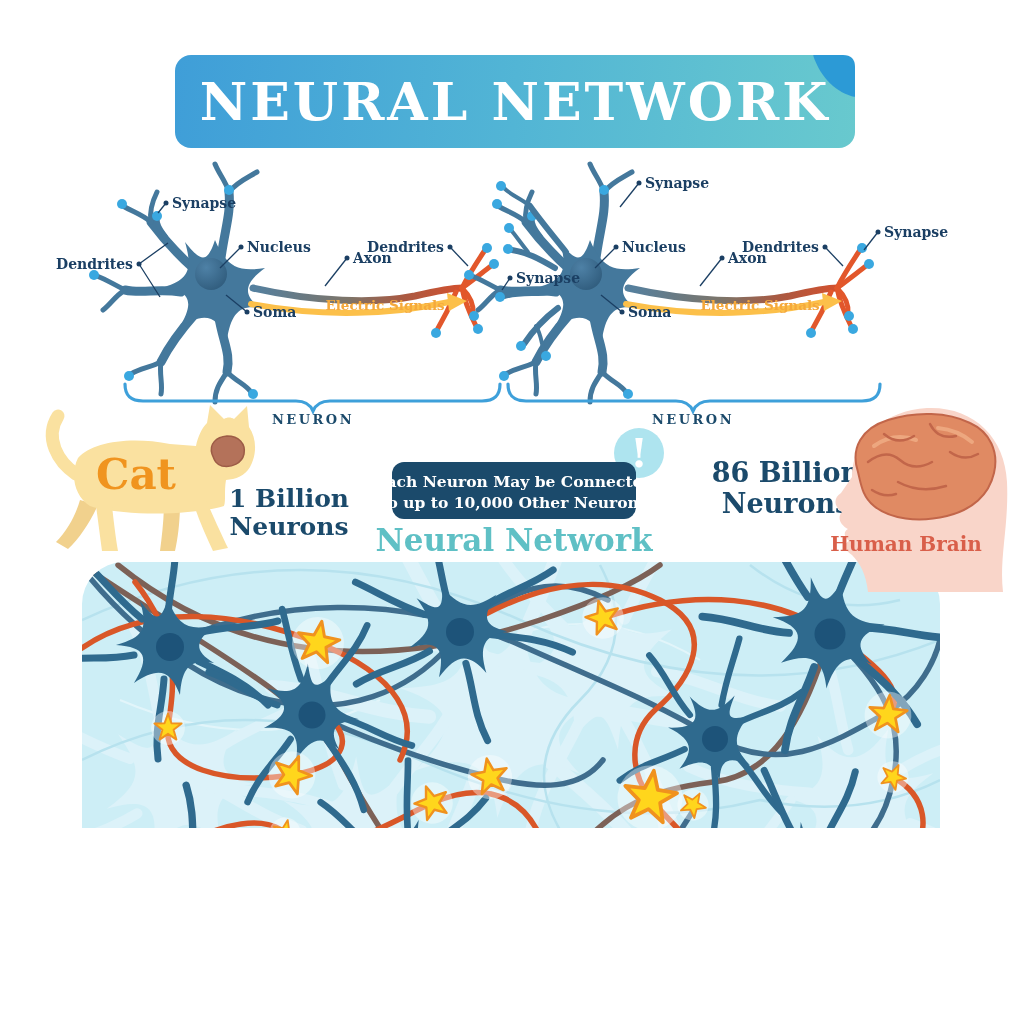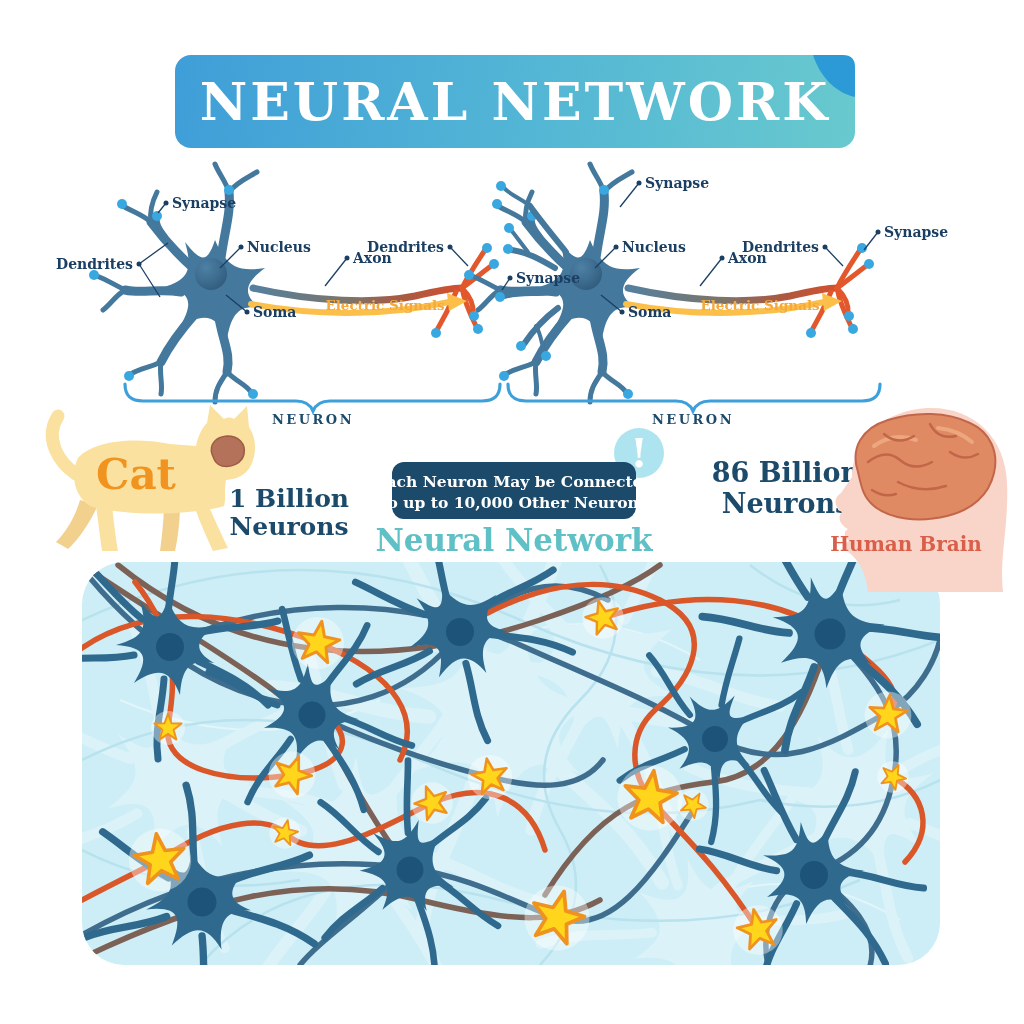--- a/index.html
+++ b/index.html
@@ -1,16 +1,16 @@
 <!DOCTYPE html>
 <html><head>
 <meta charset="utf-8">
 <style>
   html,body{margin:0;padding:0;background:#ffffff;}
-  .stage{position:relative;width:1024px;height:1024px;background:#ffffff;overflow:hidden;
+  .stage{position:relative;width:1024px;height:828px;background:#ffffff;overflow:hidden;
          font-family:"DejaVu Serif","Liberation Serif",serif;}
   .banner{position:absolute;left:175px;top:55px;width:680px;height:93px;border-radius:16px;
           clip-path:polygon(0 0, calc(100% - 42px) 0, 100% 42px, 100% 100%, 0 100%);
           background:linear-gradient(95deg,#3f9ed8 0%,#52b5d5 50%,#68c9ce 100%);
           display:flex;align-items:center;justify-content:center;}
   .banner h1{margin:0;color:#ffffff;font-size:52px;font-weight:bold;letter-spacing:3px;
              font-family:"DejaVu Serif","Liberation Serif",serif;}
   .fold{position:absolute;left:813px;top:55px;width:42px;height:42px;}
   svg text{font-family:"DejaVu Serif","Liberation Serif",serif;}
   .lbl{font-size:14px;font-weight:bold;fill:#1b3f63;}

